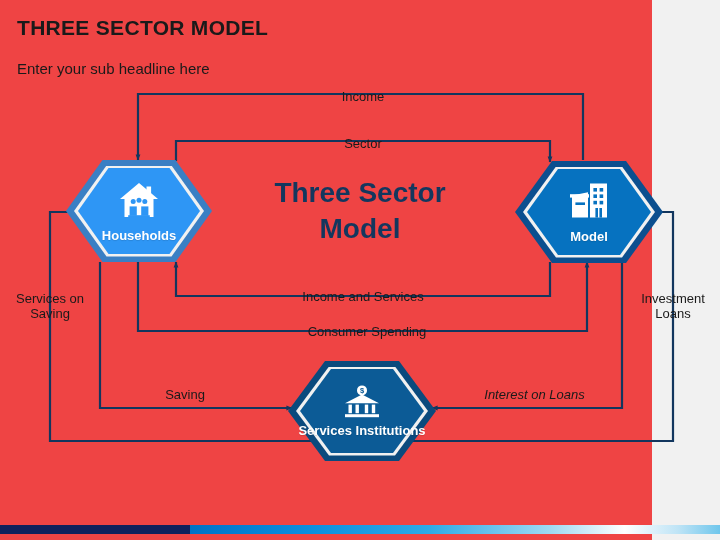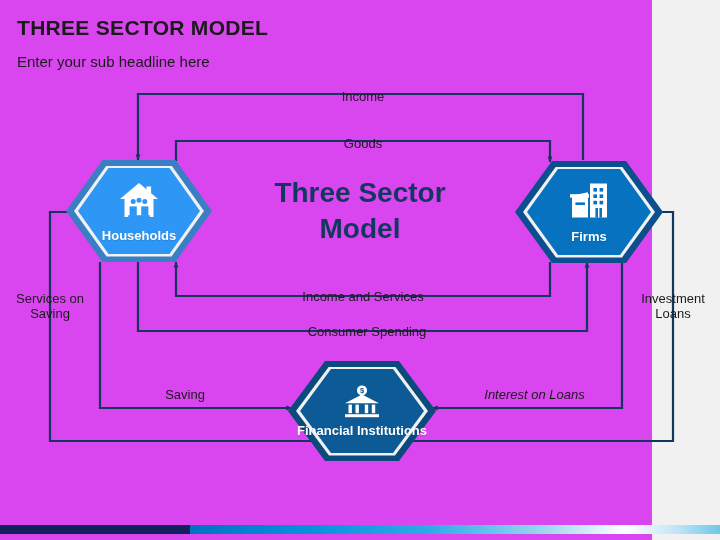--- a/index.html
+++ b/index.html
@@ -5,33 +5,33 @@
   * { box-sizing: border-box; margin: 0; padding: 0; }
   html, body {
     width: 720px; height: 540px;
     background: #f1f1f1;
     font-family: "Liberation Sans", sans-serif;
     overflow: hidden;
   }
   #slide {
     position: relative;
     width: 652px; height: 540px;
-    background: #d946ef;
+    background: #ef4444;
   }
 
   
   #title {
     position: absolute; left: 17px; top: 16px;
     font-size: 21px; font-weight: bold;
     letter-spacing: 0.3px;
     color: #1a1a1a;
     white-space: nowrap;
   }
   #subtitle {
-    position: absolute; left: 17px; top: 53px;
+    position: absolute; left: 17px; top: 60px;
     font-size: 15px; font-weight: normal;
     color: #1a1a1a;
     white-space: nowrap;
   }
 
   
   #center-heading {
     position: absolute;
     left: 245px; top: 175px;
     width: 230px;
@@ -139,21 +139,21 @@
 
       <path d="M330,441 L50,441 L50,212 L99,212" marker-end="url(#arrow)"></path>
 
       <path d="M622,262 L622,408 L432,408" marker-end="url(#arrow)" transform="translate(0,0)"></path>
 
       <path d="M392,441 L673,441 L673,212 L625,212" marker-end="url(#arrow)"></path>
     </g>
   </svg>
 
   <div class="flow-label" style="left:313px; top:89px; width:100px;">Income</div>
-  <div class="flow-label" style="left:313px; top:136px; width:100px;">Goods</div>
+  <div class="flow-label" style="left:313px; top:136px; width:100px;">Sector</div>
   <div class="flow-label" style="left:288px; top:289px; width:150px;">Income and Services</div>
   <div class="flow-label" style="left:292px; top:324px; width:150px;">Consumer Spending</div>
   <div class="flow-label" style="left:6px; top:291px; width:88px;">Services on
 Saving</div>
   <div class="flow-label" style="left:631px; top:291px; width:84px;">Investment
 Loans</div>
   <div class="flow-label" style="left:140px; top:387px; width:90px;">Saving</div>
   <div class="flow-label" style="left:462px; top:387px; width:145px;font-style:italic;">Interest on Loans</div>
 
   <div class="node" id="node-households" style="left:66px; top:160px; width:146px; height:102px;">
@@ -191,42 +191,42 @@
           <rect x="32.6" y="13.4" width="3.6" height="3.6" fill="#0672c0"></rect>
           <rect x="26.4" y="19.8" width="3.6" height="3.6" fill="#0672c0"></rect>
           <rect x="32.6" y="19.8" width="3.6" height="3.6" fill="#0672c0"></rect>
           <rect x="28.4" y="27" width="2.6" height="9.6" fill="#0672c0"></rect>
           <rect x="32.4" y="27" width="2.6" height="9.6" fill="#0672c0"></rect>
           <path d="M5 14.6 L21 11.2 L21 36.6 L5 36.6 Z" fill="#ffffff"></path>
           <rect x="3" y="13.2" width="19" height="3.4" fill="#ffffff"></rect>
           <rect x="8.4" y="21.4" width="9.6" height="2.6" fill="#0672c0"></rect>
         </svg>
       </span>
-      <span class="node-label">Firms</span>
+      <span class="node-label">Model</span>
     </div>
   </div>
 
   <div class="node" id="node-financial-institutions" style="left:288px; top:361px; width:148px; height:100px;">
     <div class="hex-outer" style="background:#0b4a7d;"></div>
     <div class="hex-gapmask" style="left:8px; top:5.5px; width:132px; height:89px;"></div>
     <div class="hex-inner" style="left:12px; top:8px; width:124px; height:84px; background:#0c5b96;"></div>
     <div class="node-content" style="gap:1px;">
       <span class="node-icon">
         <svg width="40" height="33" viewBox="0 0 40 33" aria-hidden="true">
           <circle cx="20" cy="5.4" r="5" fill="#ffffff"></circle>
           <text x="20" y="8.4" font-size="7.6" font-weight="bold" text-anchor="middle" fill="#0c5b96" font-family="Liberation Sans, sans-serif">$</text>
           <path d="M20 9.6 L37 18.2 L3 18.2 Z" fill="#ffffff"></path>
           <rect x="6.5" y="19.6" width="3.4" height="8.6" fill="#ffffff"></rect>
           <rect x="13.5" y="19.6" width="3.4" height="8.6" fill="#ffffff"></rect>
           <rect x="22.8" y="19.6" width="3.4" height="8.6" fill="#ffffff"></rect>
           <rect x="29.8" y="19.6" width="3.4" height="8.6" fill="#ffffff"></rect>
           <rect x="3" y="29.2" width="34" height="3" fill="#ffffff"></rect>
         </svg>
       </span>
-      <span class="node-label">Financial
+      <span class="node-label">Services
 Institutions</span>
     </div>
   </div>
 
   <div id="bar-navy"></div>
   <div id="bar-grad"></div>
 
 </div>
 
 </body></html>

